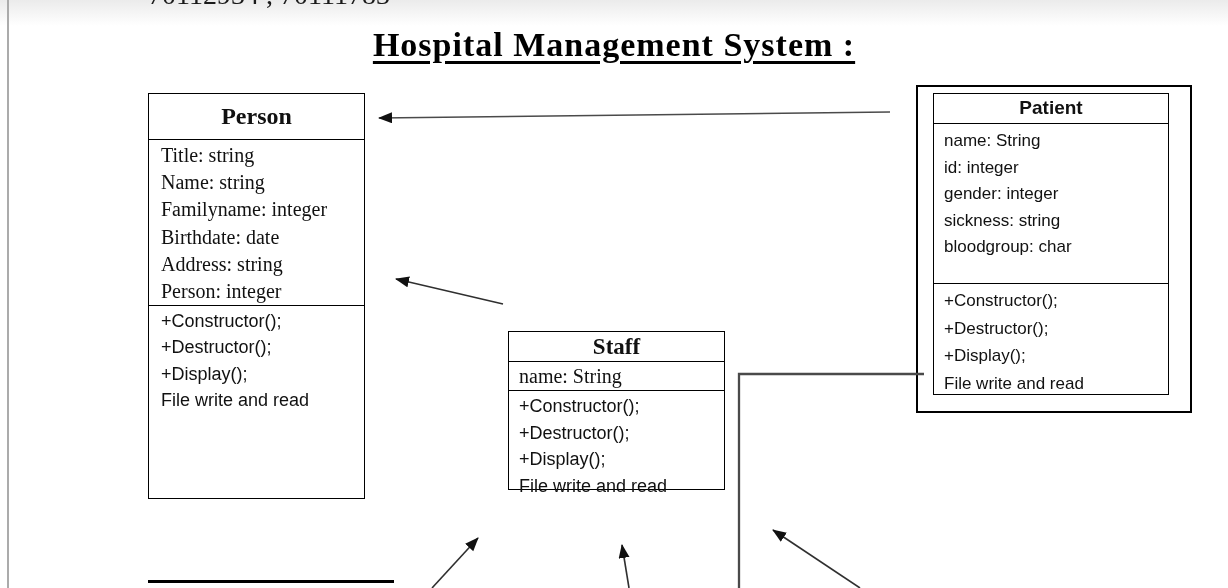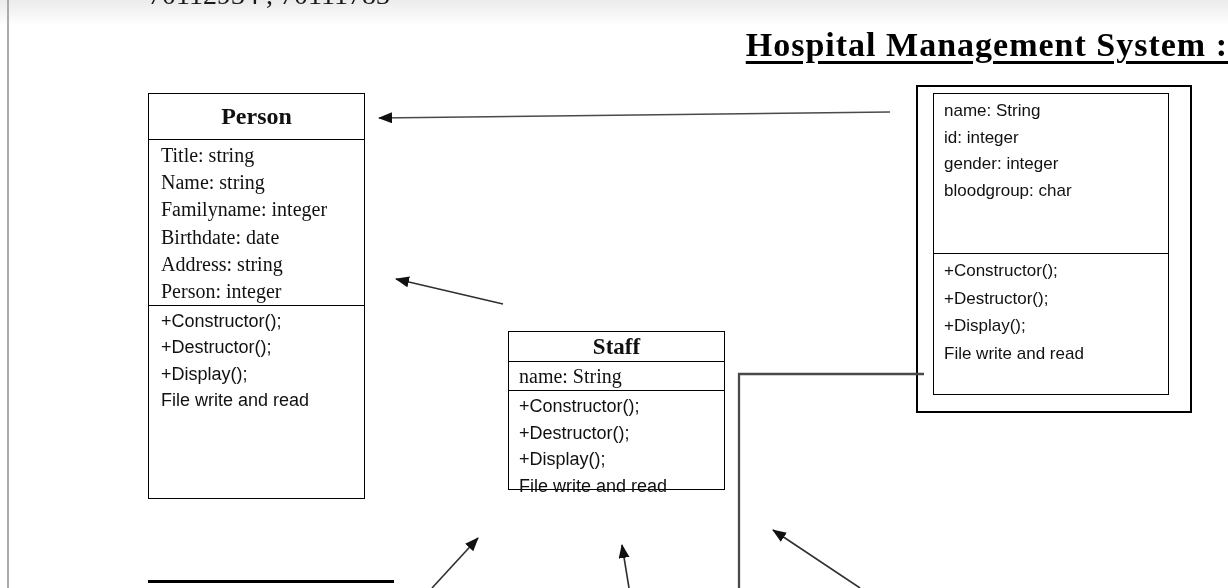--- a/index.html
+++ b/index.html
@@ -6,21 +6,21 @@
   .canvas {
     position:relative; width:1228px; height:588px; background:#ffffff;
     overflow:hidden; font-family:"Liberation Serif", serif; color:#111111;
   }
   .topfade { position:absolute; top:0; left:0; right:0; height:26px;
     background:linear-gradient(#ebebeb, #ffffff); }
   .page-edge { position:absolute; left:7px; top:0; bottom:0; width:2px; background:#ababab; }
 
   .ids { position:absolute; left:148px; top:-21px; font-size:28px; color:#1a1a1a; white-space:nowrap; }
 
-  .title { position:absolute; left:0; width:100%; top:26px; text-align:right;
+  .title { position:absolute; left:0; width:100%; top:26px; text-align:center;
     font-weight:bold; font-size:34px; letter-spacing:1px;
     text-decoration:underline; text-decoration-thickness:3px; text-underline-offset:5px; color:#000; }
 
   .umlbox { position:absolute; border:1.5px solid #000; box-sizing:border-box; background:#fff; }
   .hdr { text-align:center; font-weight:bold; border-bottom:1.5px solid #000; box-sizing:border-box; overflow:hidden; }
   .sect { box-sizing:border-box; overflow:hidden; }
   .row { white-space:nowrap; }
 
   
   .person { left:148px; top:93px; width:217px; height:406px; }
@@ -90,24 +90,26 @@
     <div class="sect methods">
       <div class="row">+Constructor();</div>
       <div class="row">+Destructor();</div>
       <div class="row">+Display();</div>
       <div class="row">File write and read</div>
     </div>
   </div>
 
   <div class="umlbox patient-outer">
     <div class="umlbox patient-inner">
+      <div class="hdr">Patient</div>
       <div class="sect attrs">
         <div class="row">name: String</div>
         <div class="row">id: integer</div>
         <div class="row">gender: integer</div>
+        <div class="row">sickness: string</div>
         <div class="row">bloodgroup: char</div>
       </div>
       <div class="sect methods">
         <div class="row">+Constructor();</div>
         <div class="row">+Destructor();</div>
         <div class="row">+Display();</div>
         <div class="row">File write and read</div>
       </div>
     </div>
   </div>

